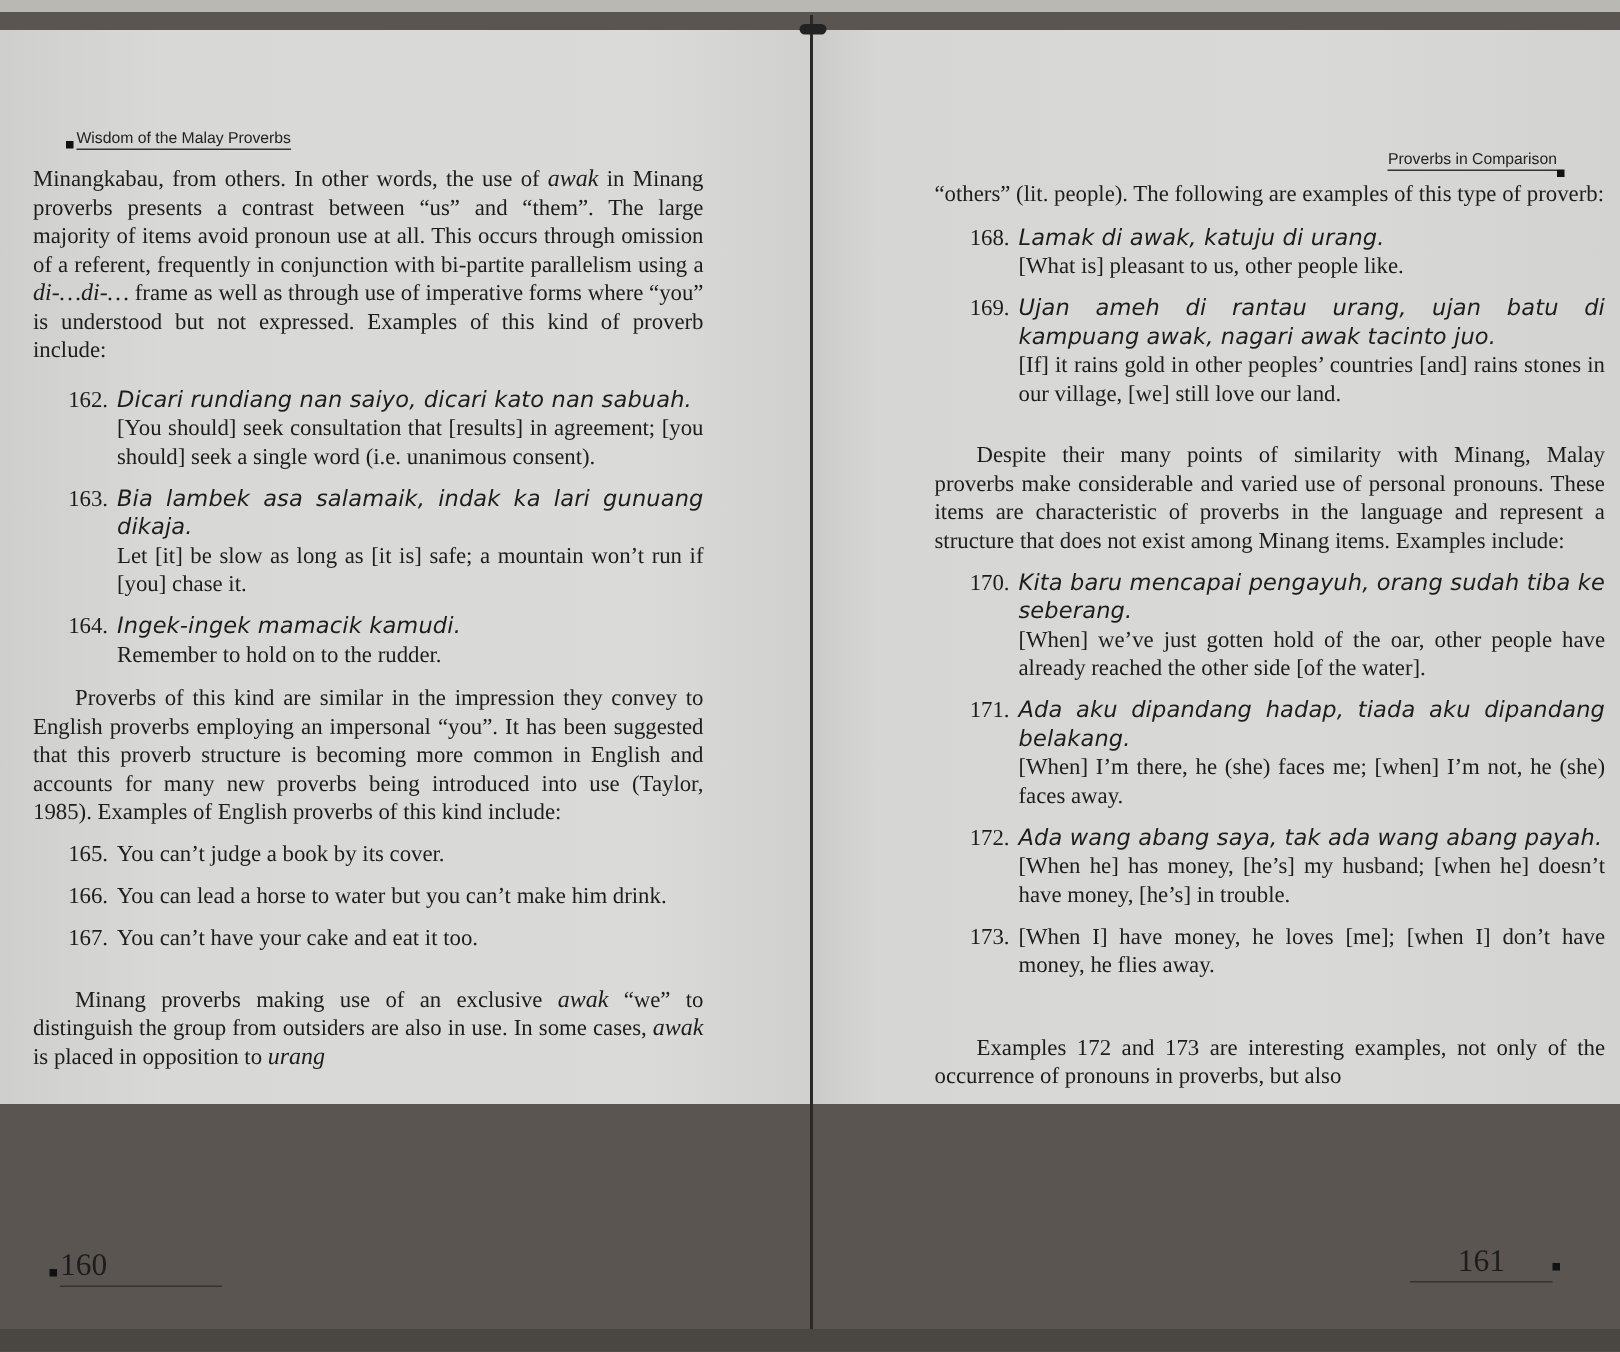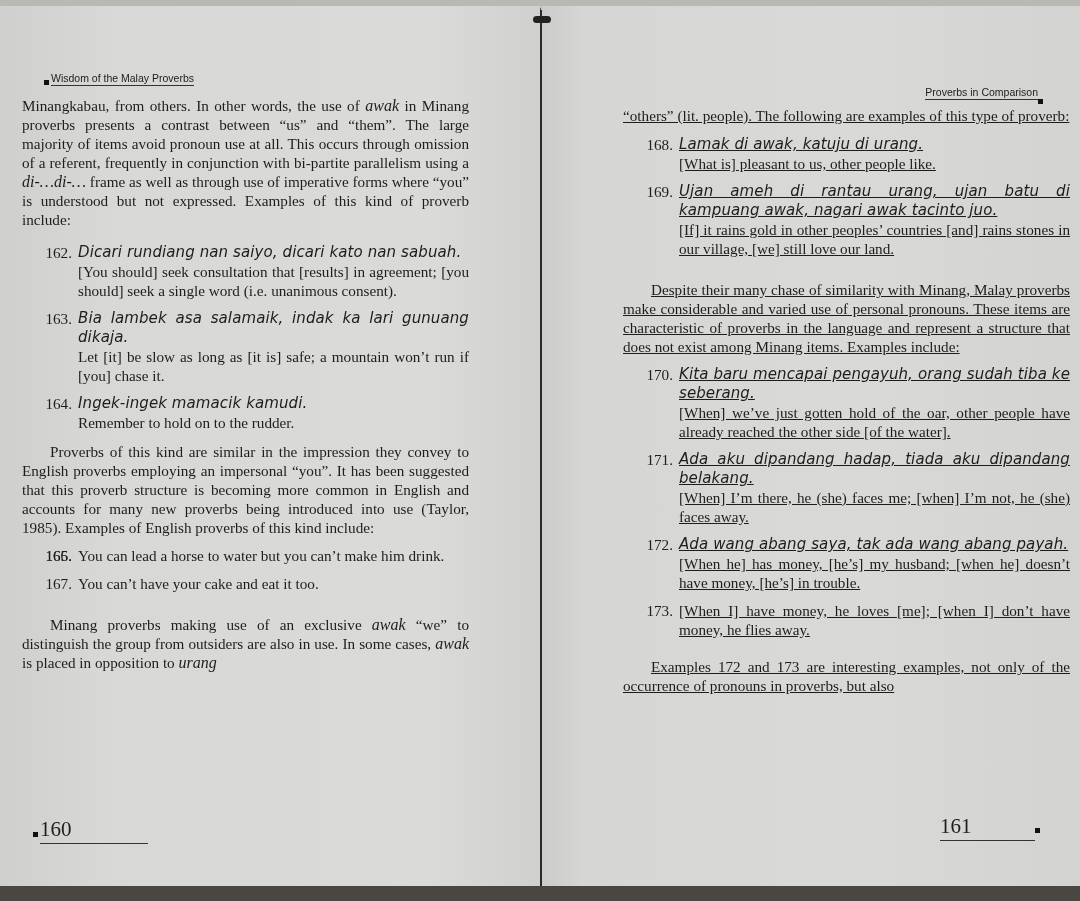--- a/index.html
+++ b/index.html
@@ -4,21 +4,21 @@
 <style>
   html, body { margin:0; padding:0; }
   body {
     width:1080px; height:901px; overflow:hidden; position:relative;
     background:#5a5550;
     font-family:"Liberation Serif", "DejaVu Serif", serif;
     color:#1d1d1d;
   }
   .spread { position:absolute; left:0; top:0; width:1080px; height:888px; }
   .page {
-    position:absolute; top:6px; height:880px;
+    position:absolute; top:20px; height:716px;
     background:#d9d9d7;
   }
   .page.left {
     left:0; width:540px;
     background:linear-gradient(90deg,#cfcfcd 0%,#d8d8d6 20%,#dadad8 80%,#d0d0ce 100%);
   }
   .page.right {
     left:541px; width:539px;
     background:linear-gradient(90deg,#cbcbc9 0%,#d6d6d4 8%,#d9d9d7 60%,#d3d3d1 100%);
   }
@@ -33,33 +33,33 @@
   }
   .rh-left { left:51px; top:66px; }
   .rh-right { right:42px; top:80px; }
   .sq { position:absolute; width:5px; height:5px; background:#111; }
 
   .text {
     position:absolute; font-size:15.2px; line-height:19px;
     text-align:justify; font-family:"Liberation Serif","DejaVu Serif",serif;
   }
   .left .text { left:22px; width:447px; }
-  .right .text { left:82px; width:447px;text-decoration:underline; }
+  .right .text { left:82px; width:447px; }
   p { margin:0; }
   .indent { text-indent:28px; }
   .item { position:relative; padding-left:56px; margin-top:9px; }
   .item .num { position:absolute; left:0; width:50px; text-align:right; }
   .item .malay { font-family:"DejaVu Sans","Liberation Sans",sans-serif; font-style:italic; font-size:15px; letter-spacing:0.1px; display:block; text-align:justify; }
   .item .eng { display:block; }
   em { font-family:Liberation Serif, serif; font-size:16px;margin-top:40px; }
   .folio {
     position:absolute; font-size:21px; border-bottom:1px solid #333; padding-bottom:1px;
   }
   .folio-left { left:40px; top:811px; width:108px; }
-  .folio-right { right:45px; top:808px; width:95px; text-align:left; }
+  .folio-right { right:45px; top:808px; width:95px; text-align:center; }
 </style>
 </head>
 <body>
 
 <div class="spread">
   <div class="top-strip"></div>
 
   <div class="page left">
     <span class="sq" style="left:44px;top:74px;"></span>
     <div class="running-head rh-left">Wisdom of the Malay Proverbs</div>
@@ -83,20 +83,21 @@
           <span class="malay">Ingek-ingek mamacik kamudi.</span>
           <span class="eng">Remember to hold on to the rudder.</span>
         </div>
       </div>
 
       <p class="indent" style="margin-top:10px;">Proverbs of this kind are similar in the impression they convey to English proverbs employing an impersonal “you”. It has been suggested that this proverb structure is becoming more common in English and accounts for many new proverbs being introduced into use (Taylor, 1985). Examples of English proverbs of this kind include:</p>
 
       <div style="margin-top:4px;">
         <div class="item">
           <span class="num">165.</span>
+          <span class="eng">You can’t judge a book by its cover.</span>
         </div>
         <div class="item">
           <span class="num">166.</span>
           <span class="eng">You can lead a horse to water but you can’t make him drink.</span>
         </div>
         <div class="item">
           <span class="num">167.</span>
           <span class="eng">You can’t have your cake and eat it too.</span>
         </div>
       </div>
@@ -121,21 +122,21 @@
           <span class="malay">Lamak di awak, katuju di urang.</span>
           <span class="eng">[What is] pleasant to us, other people like.</span>
         </div>
         <div class="item">
           <span class="num">169.</span>
           <span class="malay">Ujan ameh di rantau urang, ujan batu di kampuang awak, nagari awak tacinto juo.</span>
           <span class="eng">[If] it rains gold in other peoples’ countries [and] rains stones in our village, [we] still love our land.</span>
         </div>
       </div>
 
-      <p class="indent" style="margin-top:22px;">Despite their many chase of similarity with Minang, Malay proverbs make considerable and varied use of personal pronouns. These items are characteristic of proverbs in the language and represent a structure that does not exist among Minang items. Examples include:</p>
+      <p class="indent" style="margin-top:22px;">Despite their many points of similarity with Minang, Malay proverbs make considerable and varied use of personal pronouns. These items are characteristic of proverbs in the language and represent a structure that does not exist among Minang items. Examples include:</p>
 
       <div style="margin-top:4px;">
         <div class="item">
           <span class="num">170.</span>
           <span class="malay">Kita baru mencapai pengayuh, orang sudah tiba ke seberang.</span>
           <span class="eng">[When] we’ve just gotten hold of the oar, other people have already reached the other side [of the water].</span>
         </div>
         <div class="item">
           <span class="num">171.</span>
           <span class="malay">Ada aku dipandang hadap, tiada aku dipandang belakang.</span>
@@ -145,21 +146,21 @@
           <span class="num">172.</span>
           <span class="malay">Ada wang abang saya, tak ada wang abang payah.</span>
           <span class="eng">[When he] has money, [he’s] my husband; [when he] doesn’t have money, [he’s] in trouble.</span>
         </div>
         <div class="item">
           <span class="num">173.</span>
           <span class="eng">[When I] have money, he loves [me]; [when I] don’t have money, he flies away.</span>
         </div>
       </div>
 
-      <p class="indent" style="margin-top:18px;">Examples 172 and 173 are interesting examples, not only of the occurrence of pronouns in proverbs, but also</p>
+      <p class="indent" style="margin-top:36px;">Examples 172 and 173 are interesting examples, not only of the occurrence of pronouns in proverbs, but also</p>
     </div>
 
     <div class="folio folio-right">161</div>
     <span class="sq" style="right:40px;top:822px;"></span>
   </div>
 
   <div class="gutter"></div>
   <div class="gutter-mark"></div>
 </div>
 <div class="bottom-edge"></div>

